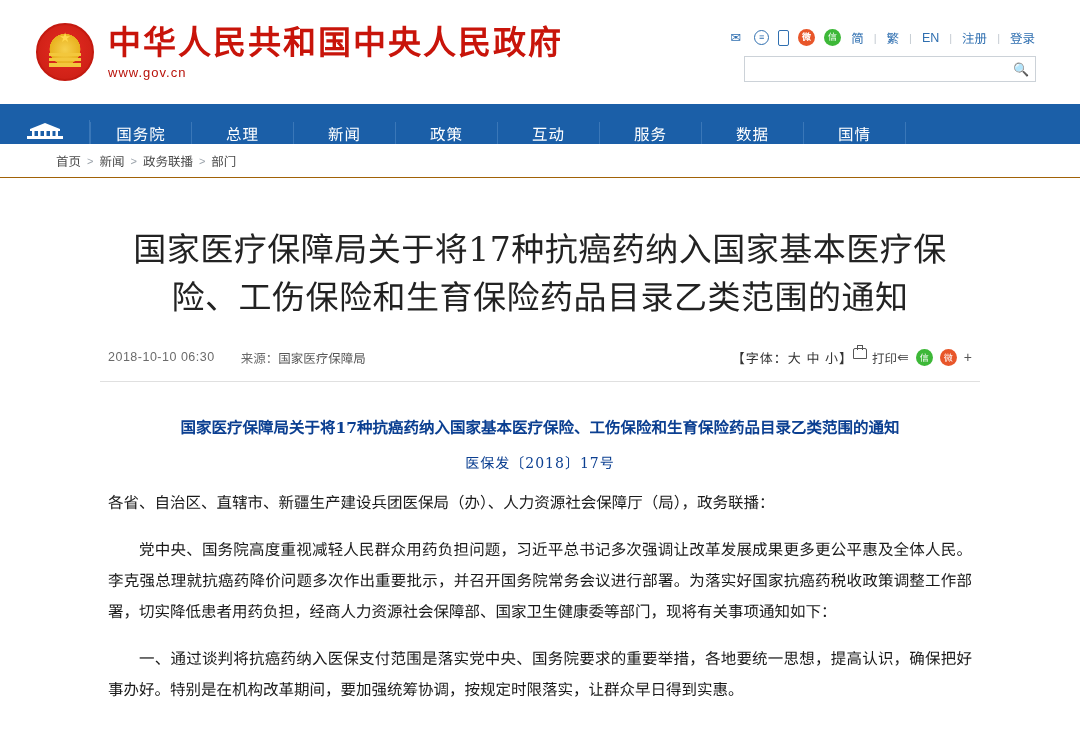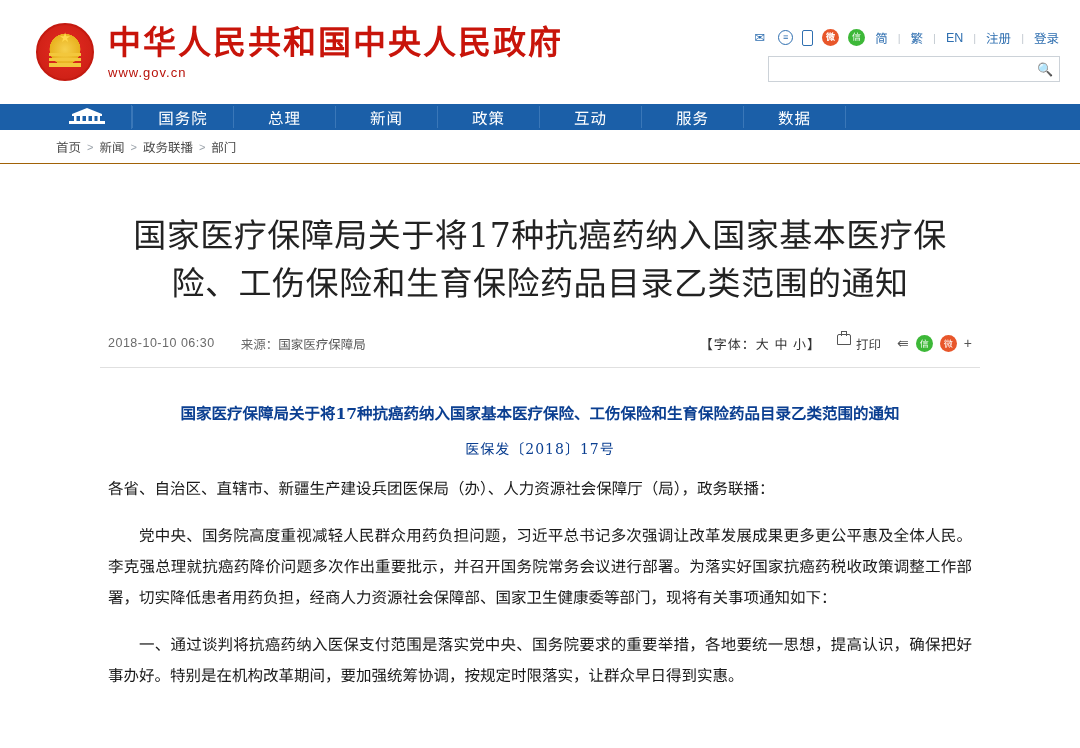--- a/index.html
+++ b/index.html
@@ -15,21 +15,21 @@
     overflow: hidden;
     background: #fff;
   }
 
   
   .header {
     height: 104px;
     background: #ffffff;
     display: flex;
     align-items: center;
-    padding: 0 20px 0 36px;
+    padding: 0 44px 0 36px;
     position: relative;
   }
   .emblem {
     width: 58px; height: 58px;
     border-radius: 50%;
     background: radial-gradient(circle at 50% 45%, #f6d04d 0%, #e8b11e 38%, #d9261c 39%, #c81d12 100%);
     border: 2px solid #c41a10;
     position: relative;
     flex: none;
     margin-right: 14px;
@@ -145,26 +145,25 @@
   }
   .search-icon {
     width: 15px; height: 15px;
     color: #7d868e;
     font-size: 13px;
     display: flex; align-items: center; justify-content: center;
   }
 
   
   .nav {
-    height: 26px;
+    height: 40px;
     background: #1b5fa8;
     display: flex;
-    align-items: center;
+    align-items: flex-end;
     color: #fff;
-    padding-left: 42px;
   }
   .nav-home {
     width: 90px;
     display: flex; align-items: center; justify-content: center;
     border-right: 1px solid #3a77b8;
   }
   .nav-home svg { display: block; }
   .nav-item {
     min-width: 102px;
     padding: 0 18px;
@@ -223,21 +222,20 @@
     color: #6b6b6b;
     border-bottom: 1px solid #e0e0e0;
   }
   .meta-date { letter-spacing: 0.5px; }
   .meta-source { margin-left: 26px; }
   .meta-source a { color: #555; text-decoration: none; }
   .meta-right {
     margin-left: auto;
     display: flex;
     align-items: center;
-    gap: 16px;
     color: #4a4a4a;
   }
   .fontsize-group { font-size: 13px; color: #333; letter-spacing: 1px; }
   .print { display: flex; gap: 5px; font-size: 12.5px; color: #444; }
   .printer-icon {
     width: 14px; height: 11px;
     border: 1.4px solid #555;
     border-radius: 2px 2px 0 0;
     position: relative;
     display: inline-block;
@@ -335,20 +333,21 @@
         <polygon points="22,3 37,9 7,9" fill="#ffffff"></polygon>
       </svg>
     </div>
     <a class="nav-item" href="#">国务院</a>
     <a class="nav-item" href="#">总理</a>
     <a class="nav-item" href="#">新闻</a>
     <a class="nav-item" href="#">政策</a>
     <a class="nav-item" href="#">互动</a>
     <a class="nav-item" href="#">服务</a>
     <a class="nav-item" href="#">数据</a>
+    <a class="nav-item" href="#">国情</a>
   </div>
 
   <div class="crumbs">
     <a href="#">首页</a>
     <span class="crumb-sep">&gt;</span>
     <a href="#">新闻</a>
     <span class="crumb-sep">&gt;</span>
     <a href="#">政务联播</a>
     <span class="crumb-sep">&gt;</span>
     <a href="#">部门</a>

